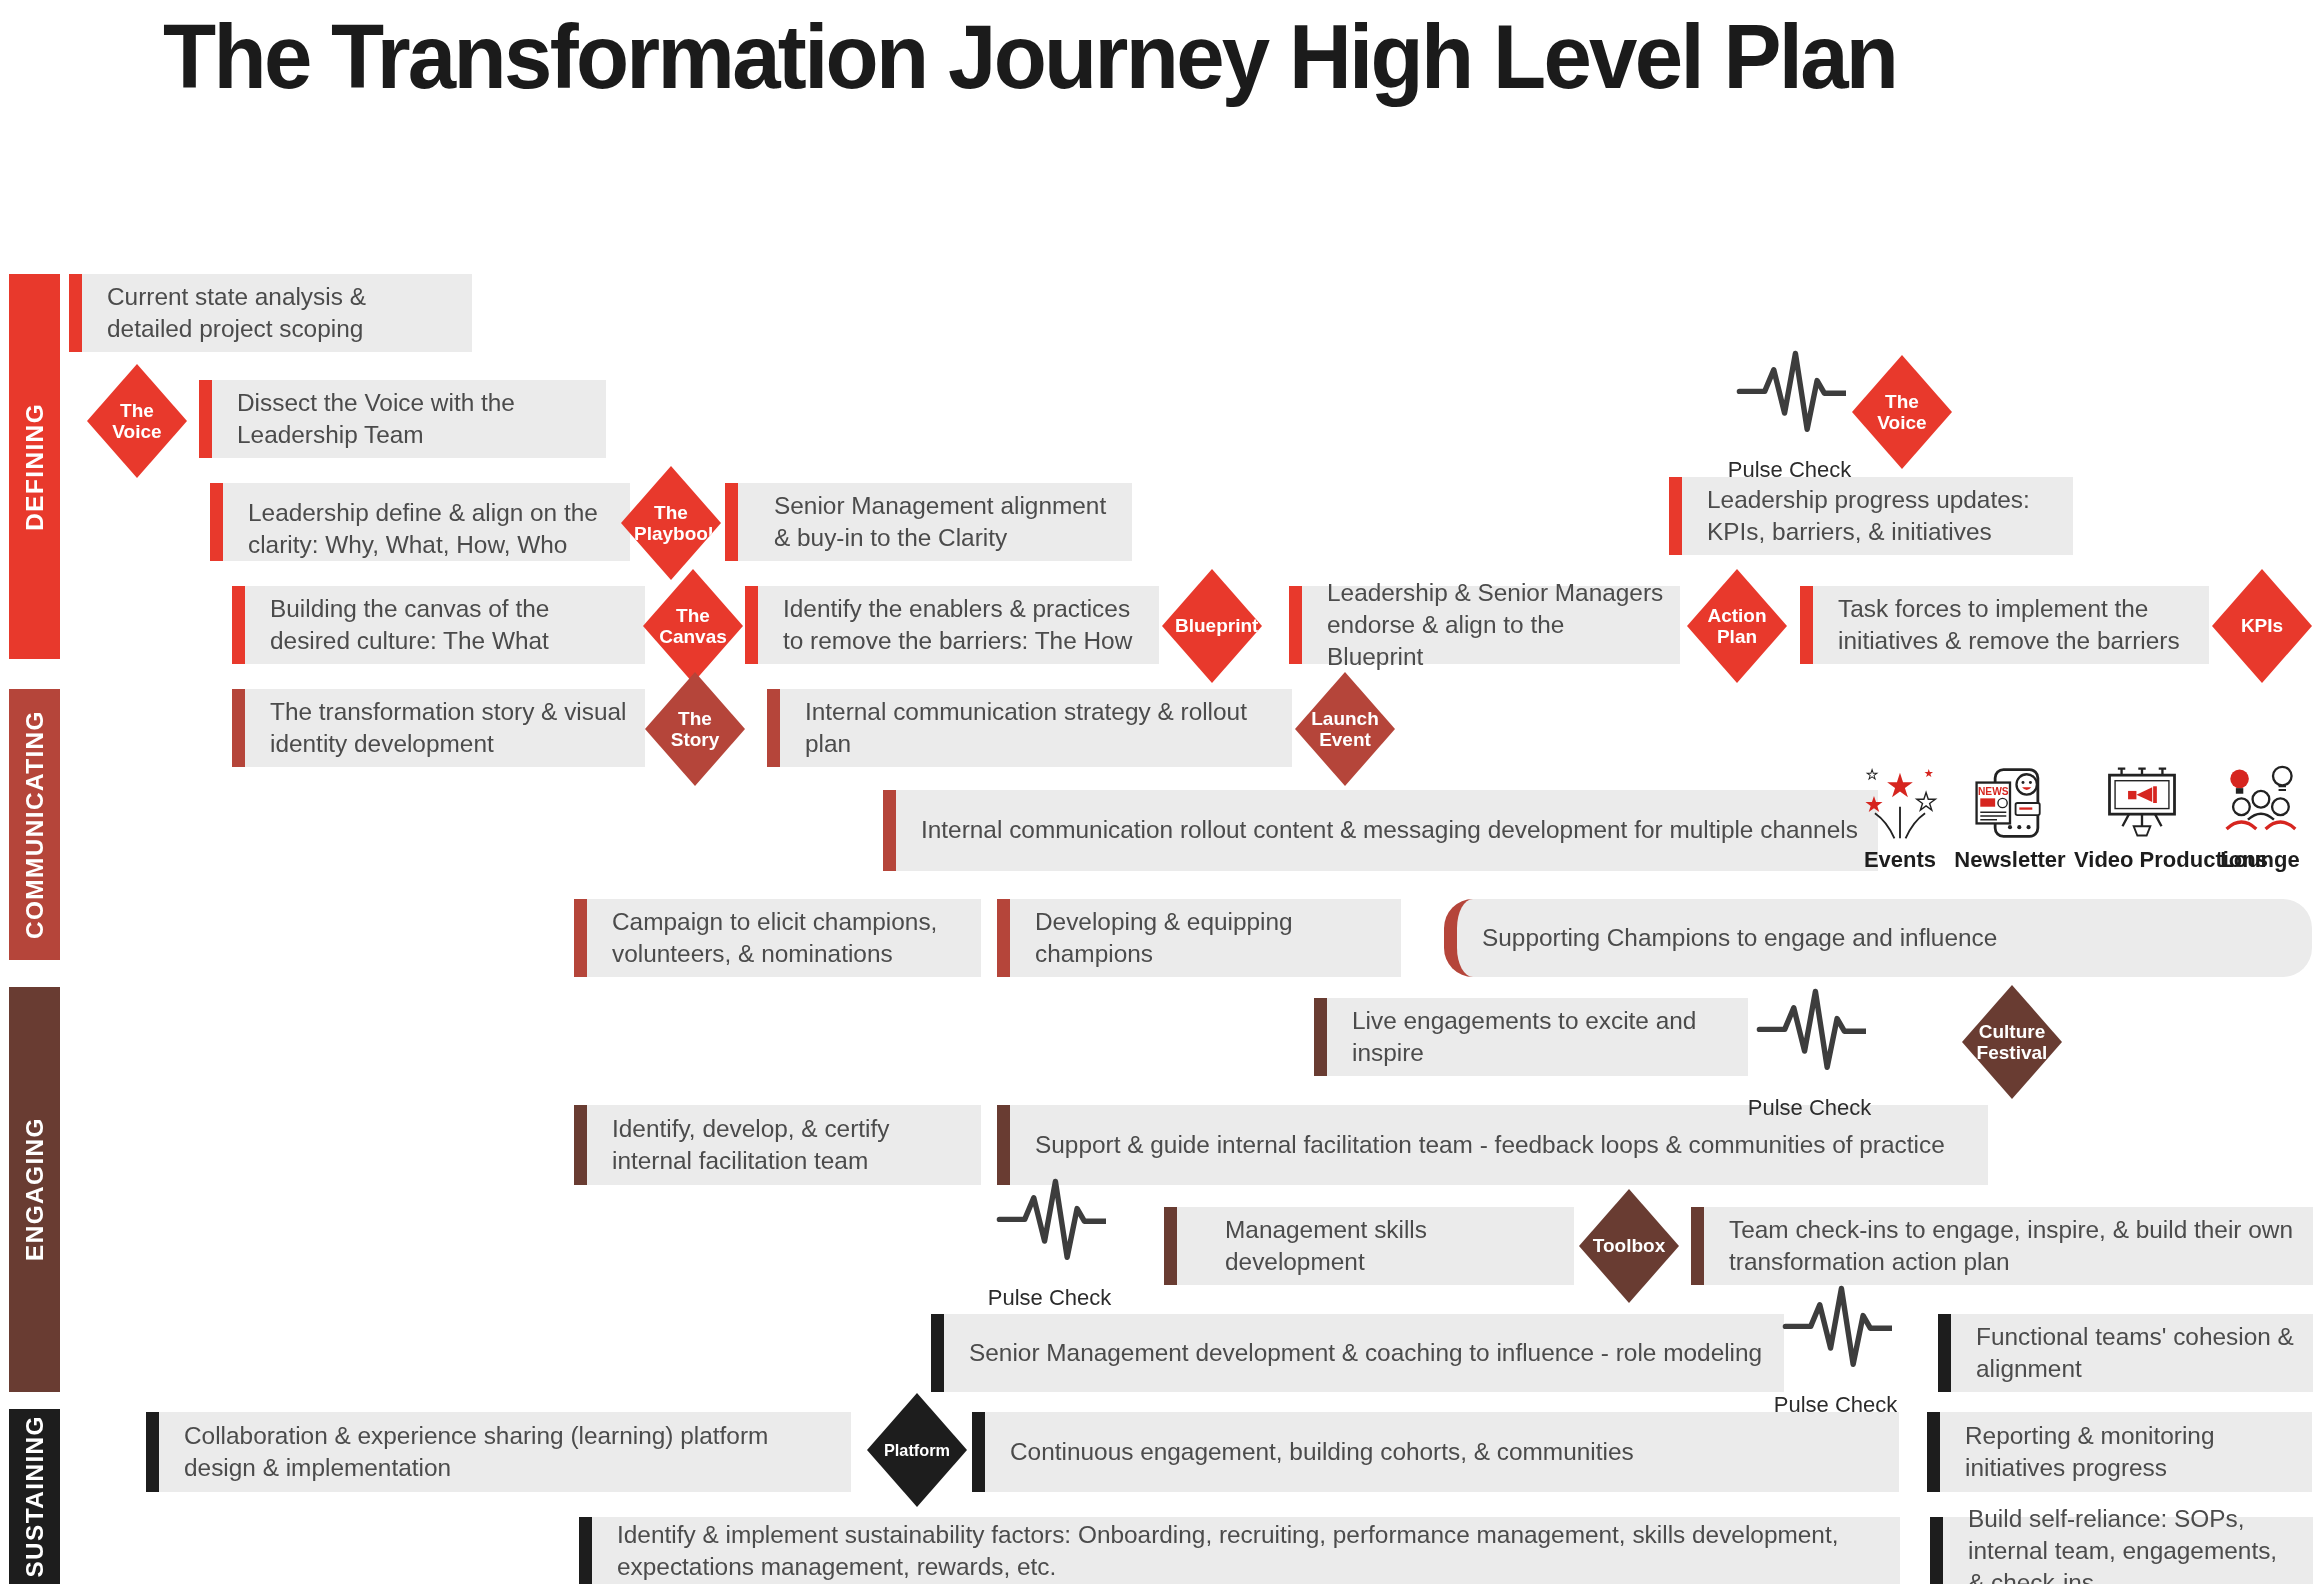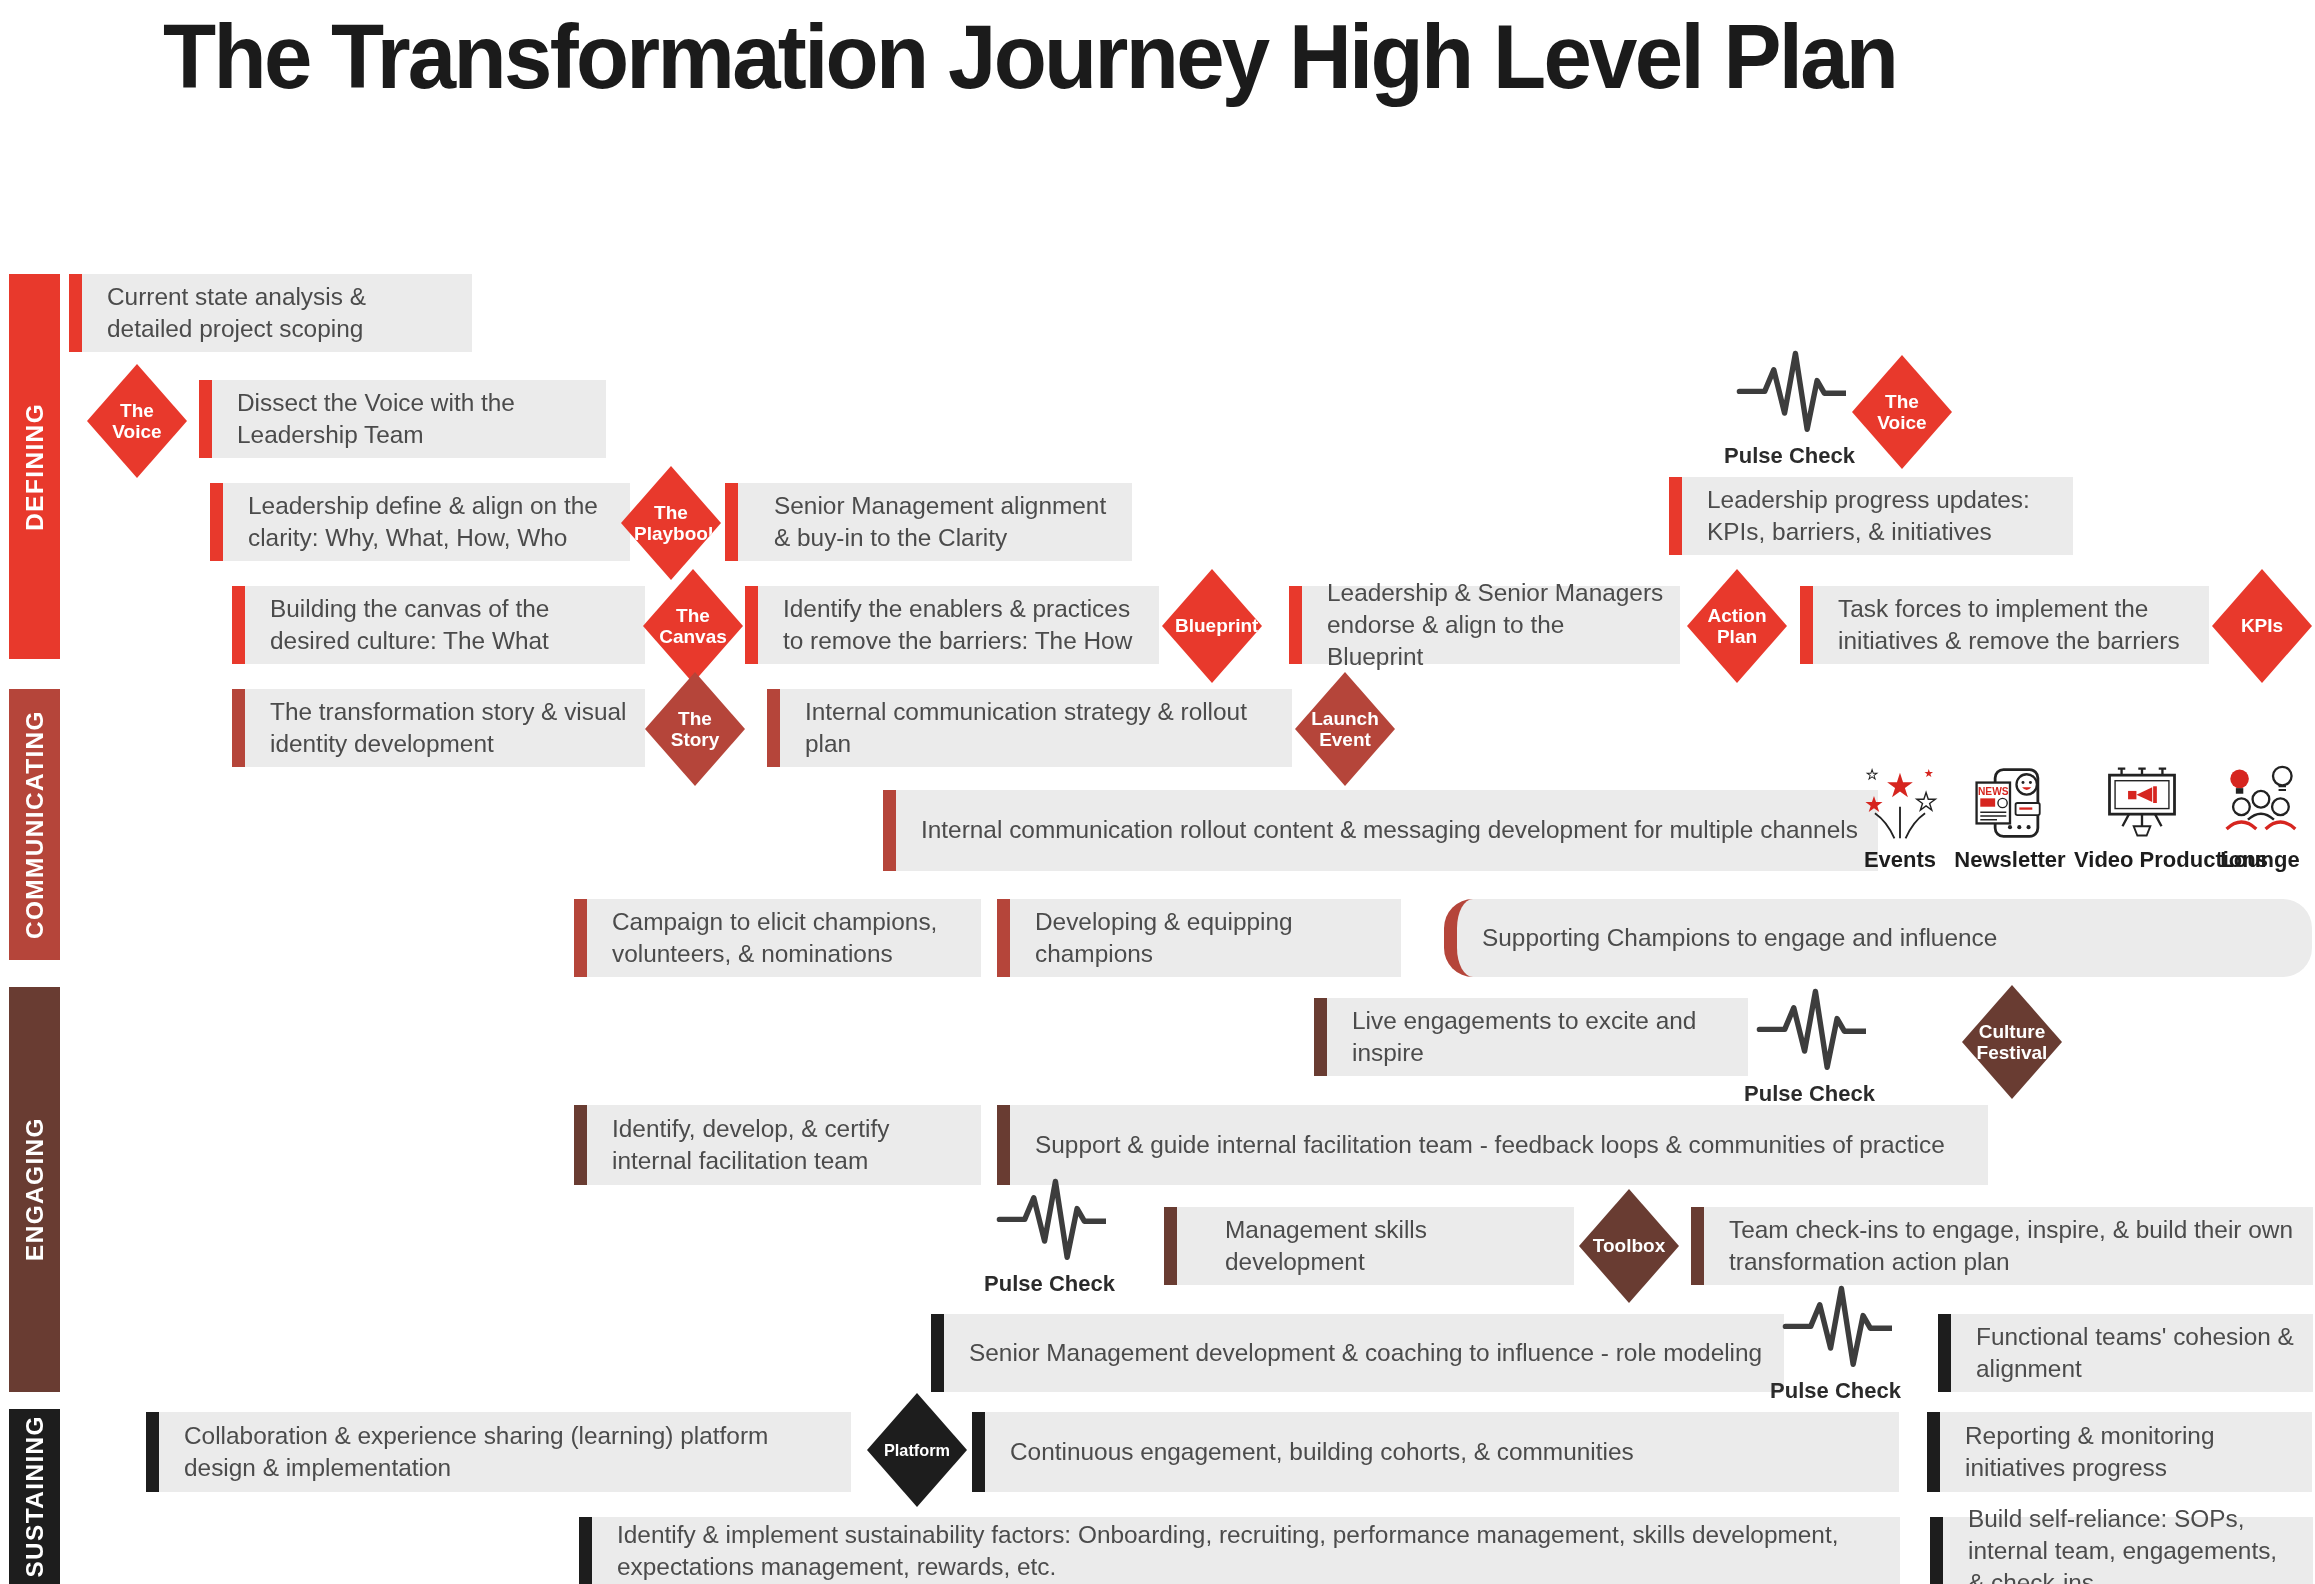--- a/index.html
+++ b/index.html
@@ -48,21 +48,21 @@
   }
   .diamond span{display:block;width:74px;}
   .diamond.red{background:#e8392c;}
   .diamond.brick{background:#b5453a;}
   .diamond.brown{background:#693c32;}
   .diamond.black{background:#1d1d1d;}
   .diamond.small{font-size:16.3px;}
   
   .pulse{position:absolute;width:145px;text-align:center;}
   .pulse svg{display:block;margin:0 auto;}
-  .pulse .pc-label{margin-top:1px;font-size:22px;font-weight:bold;color:#2b2b2b;white-space:nowrap;}
+  .pulse .pc-label{margin-top:15px;font-size:22px;font-weight:normal;color:#2b2b2b;white-space:nowrap;}
   
   .channel{position:absolute;width:136px;text-align:center;}
   .channel svg{display:block;margin:0 auto;}
   .channel .ch-label{margin-top:5.4px;font-size:22px;font-weight:bold;color:#1d1d1d;white-space:nowrap;}
 </style>
 </head>
 <body>
 
 <div class="page-title">The Transformation Journey High Level Plan</div>
 
@@ -78,21 +78,21 @@
 <div class="band sus" style="top:1409px;height:175px;">
     <span>SUSTAINING</span>
   </div>
 
 <div class="bar a-def" style="left:69px;top:274px;width:403px;height:78px;">
     <span>Current state analysis &amp; detailed project scoping</span>
   </div>
 <div class="bar a-def" style="left:199px;top:380px;width:407px;height:78px;">
     <span>Dissect the Voice with the Leadership Team</span>
   </div>
-<div class="bar a-def" style="left:210px;top:483px;width:420px;height:78px;">
+<div class="bar a-def" style="left:210px;top:483px;width:420px;height:78px;align-items:flex-end;">
     <span>Leadership define &amp; align on the clarity: Why, What, How, Who</span>
   </div>
 <div class="bar a-def" style="left:725px;top:483px;width:407px;height:78px;padding-left:36px;">
     <span>Senior Management alignment &amp; buy-in to the Clarity</span>
   </div>
 <div class="bar a-def" style="left:1669px;top:477px;width:404px;height:78px;">
     <span>Leadership progress updates: KPIs, barriers, &amp; initiatives</span>
   </div>
 <div class="bar a-def" style="left:232px;top:586px;width:413px;height:78px;">
     <span>Building the canvas of the desired culture: The What</span>

